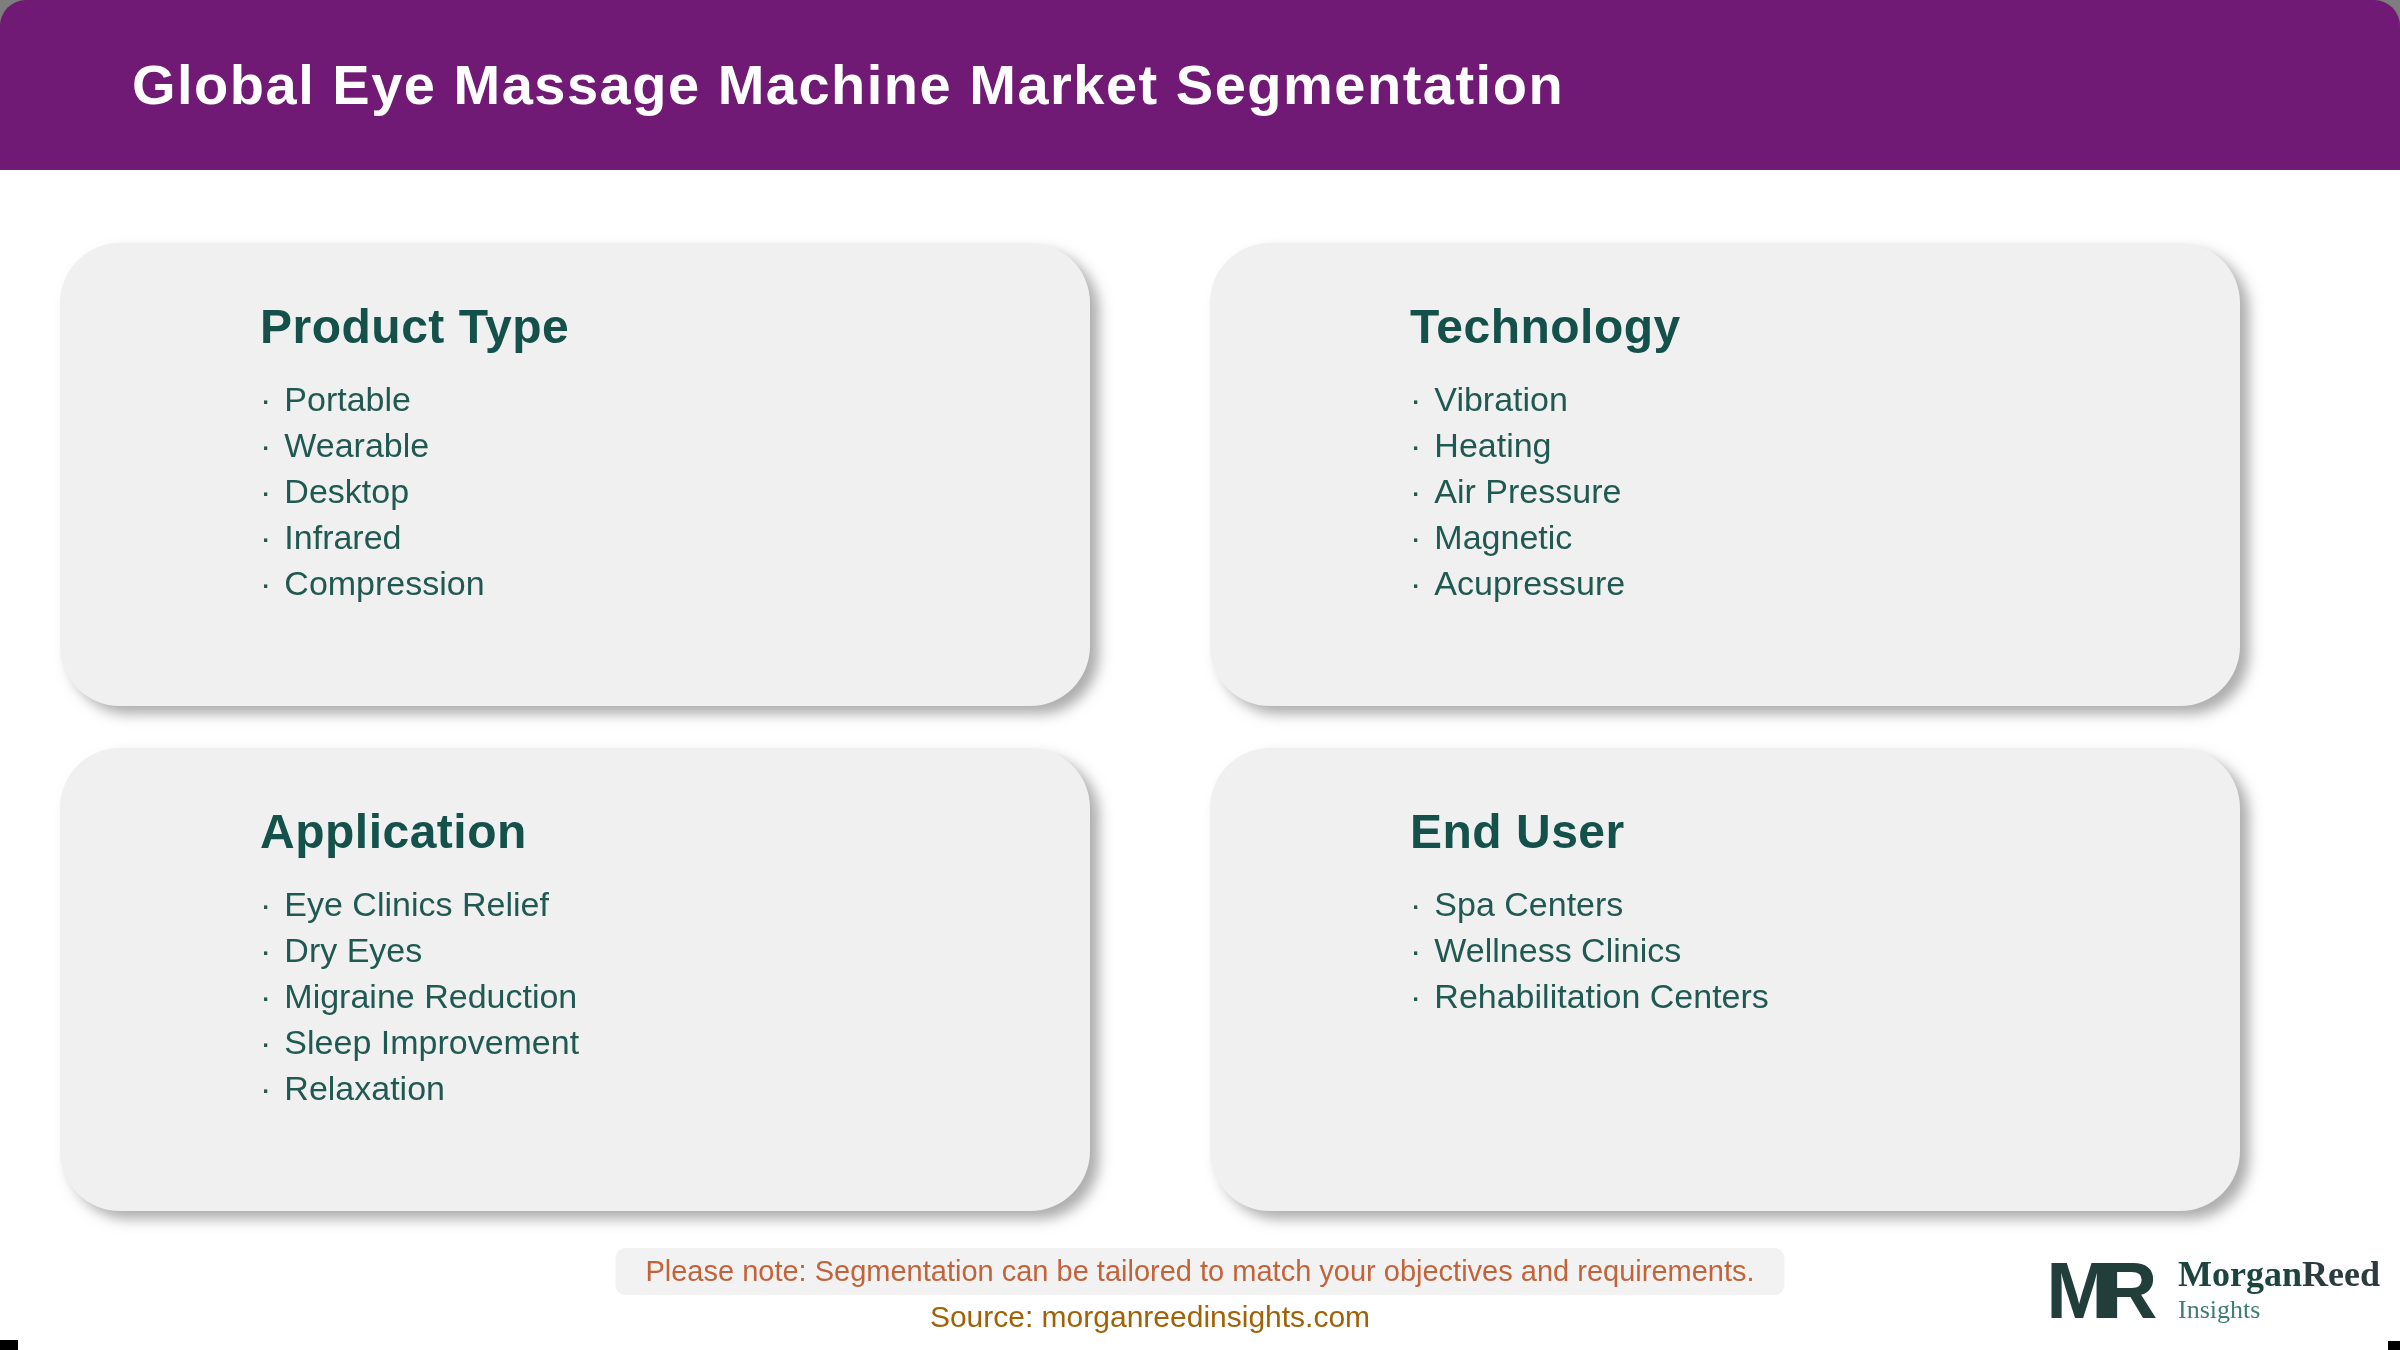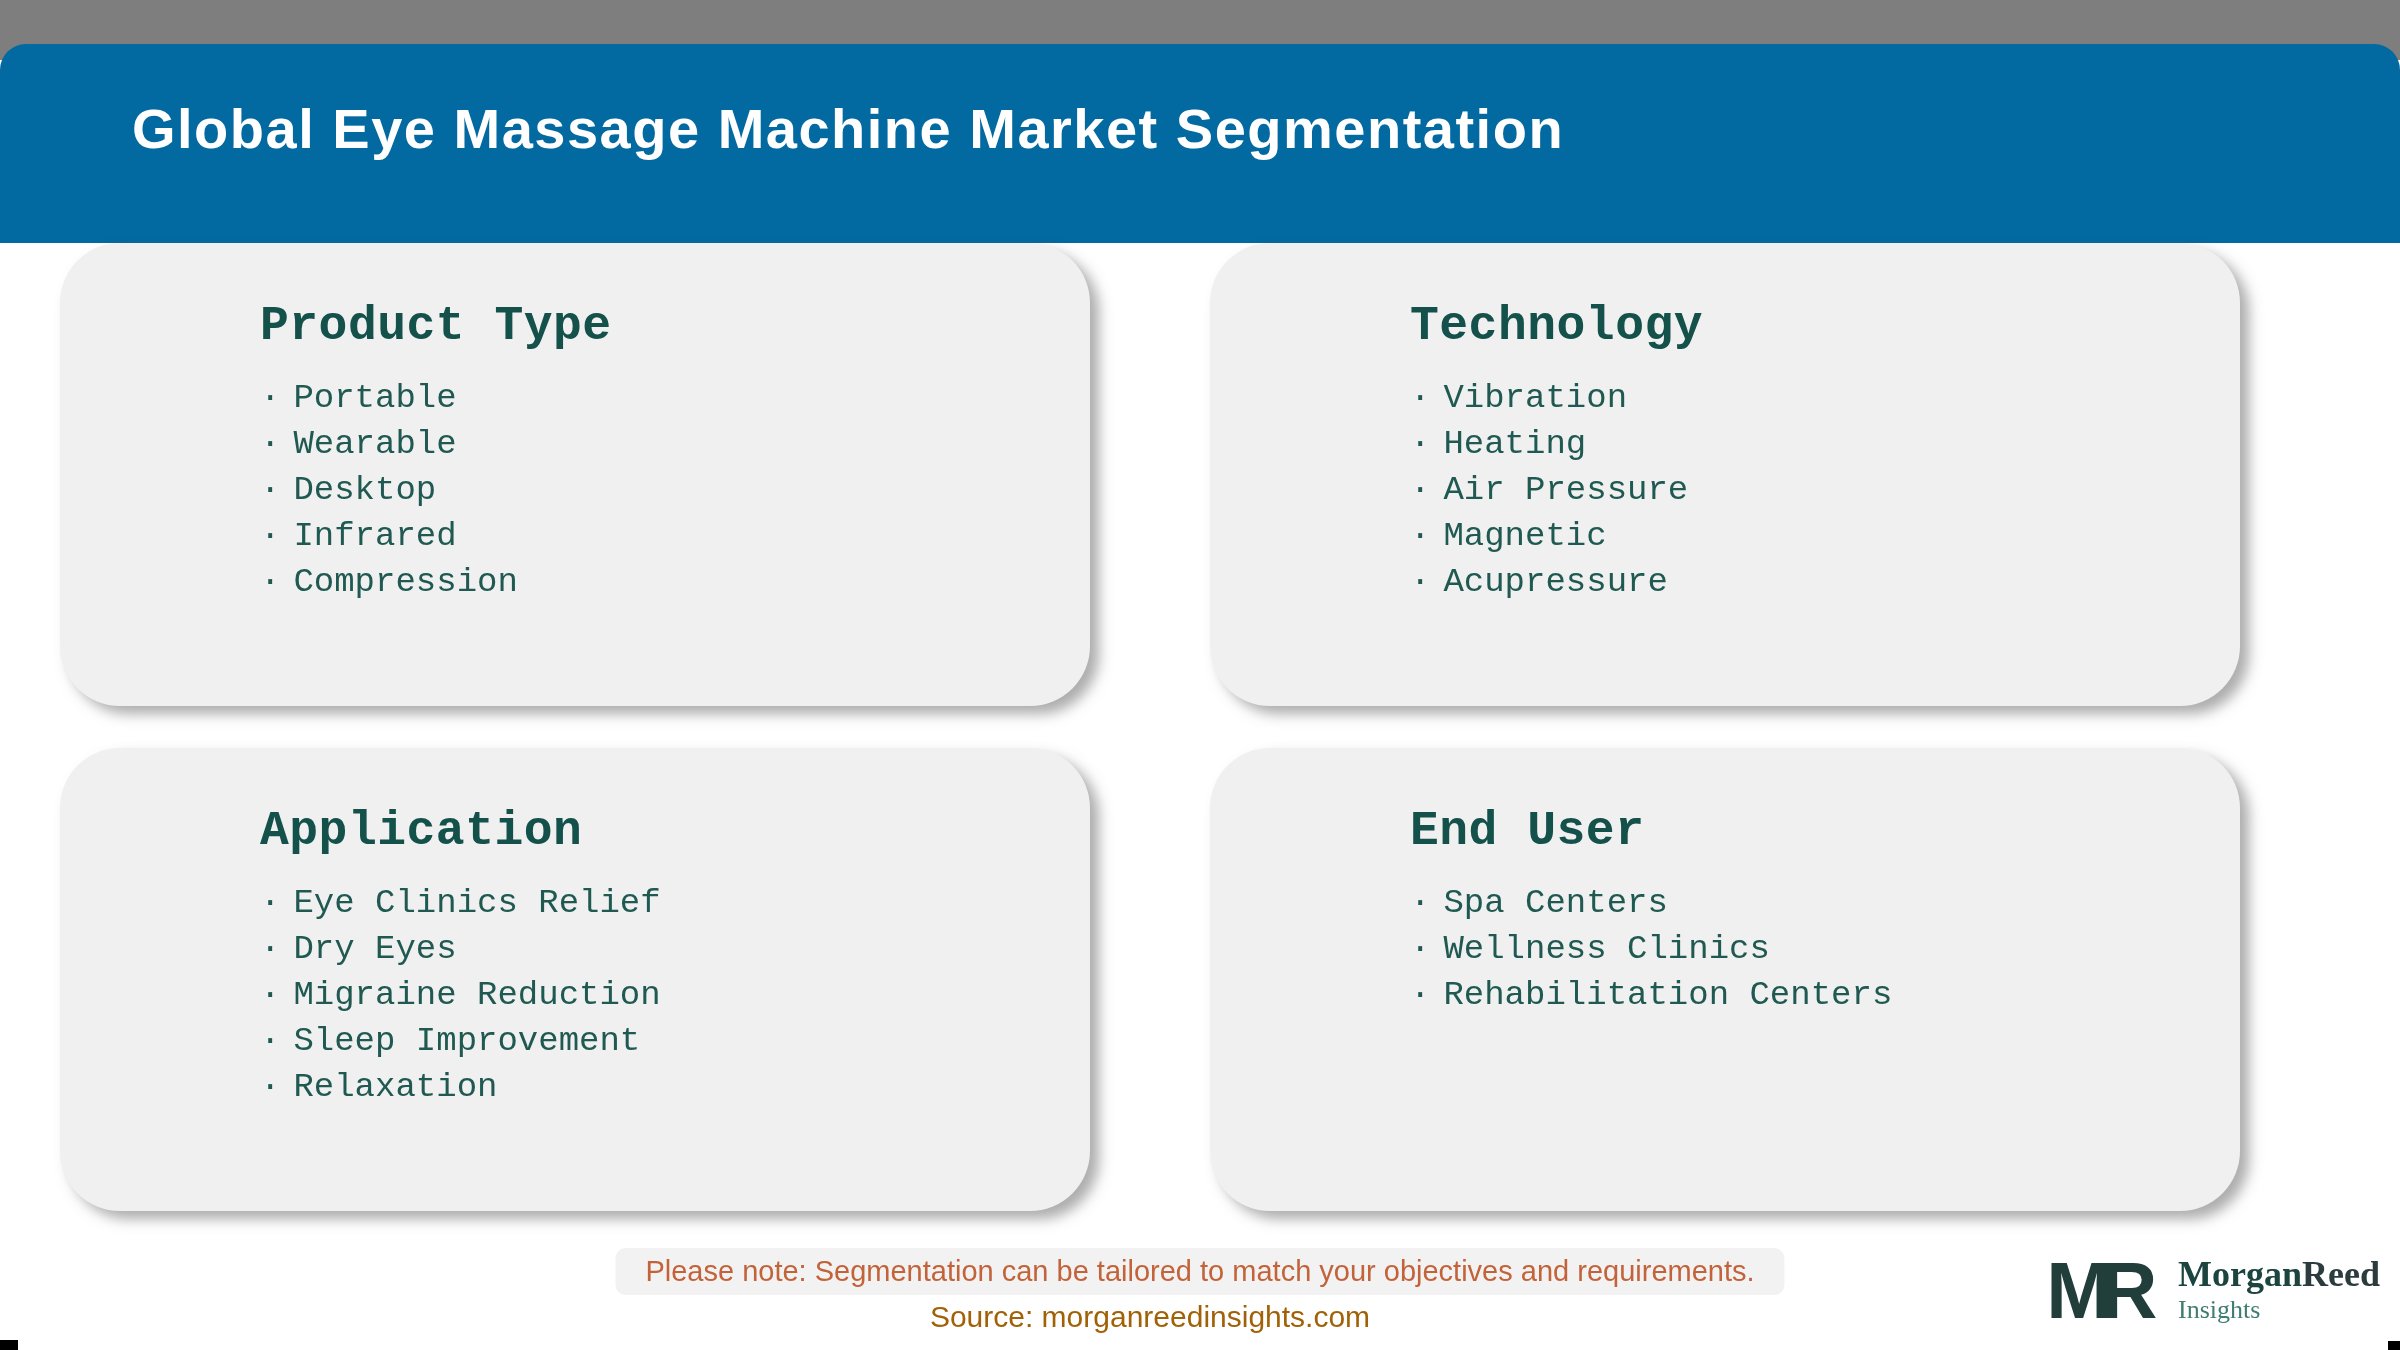--- a/index.html
+++ b/index.html
@@ -13,44 +13,42 @@
 
   
   .corner-underlay {
     position: absolute; top: 0; left: 0;
     width: 2400px; height: 60px;
     background: #7e7e7e;
   }
 
   .header {
     position: absolute; top: 0; left: 0;
-    width: 2400px; height: 199px;
-    background: #0369a1;
+    width: 2400px; height: 170px;
+    background: #701a75;
     border-radius: 26px 26px 0 0;
-    margin-top: 44px;
   }
   .header-title {
     position: absolute; left: 132px; top: 0;
     margin: 0;
     line-height: 170px;
     font-size: 56px;
     font-weight: bold;
     letter-spacing: 1.5px;
     color: #ffffff;
     white-space: nowrap;
   }
 
   .cards {
     position: absolute; left: 60px; top: 243px;
     display: grid;
     grid-template-columns: 1030px 1030px;
     grid-auto-rows: 463px;
     column-gap: 120px;
     row-gap: 42px;
-    font-family: Liberation Mono, monospace;
   }
   .card {
     background: #f0f0f0;
     border-radius: 60px;
     box-shadow: 9px 8px 13px rgba(92, 92, 92, 0.5);
     box-sizing: border-box;
     padding: 56px 50px 0 200px;
   }
   .card-title {
     margin: 0 0 22px 0;

